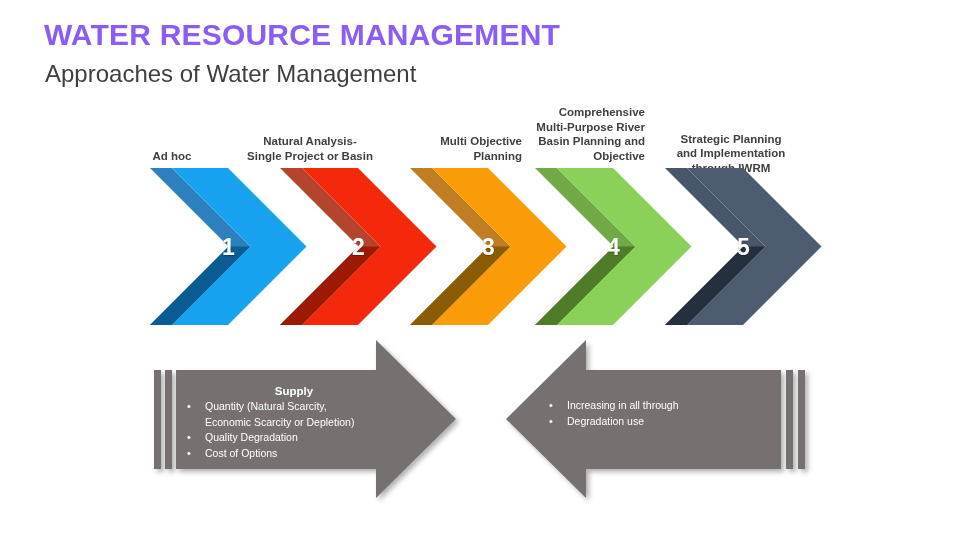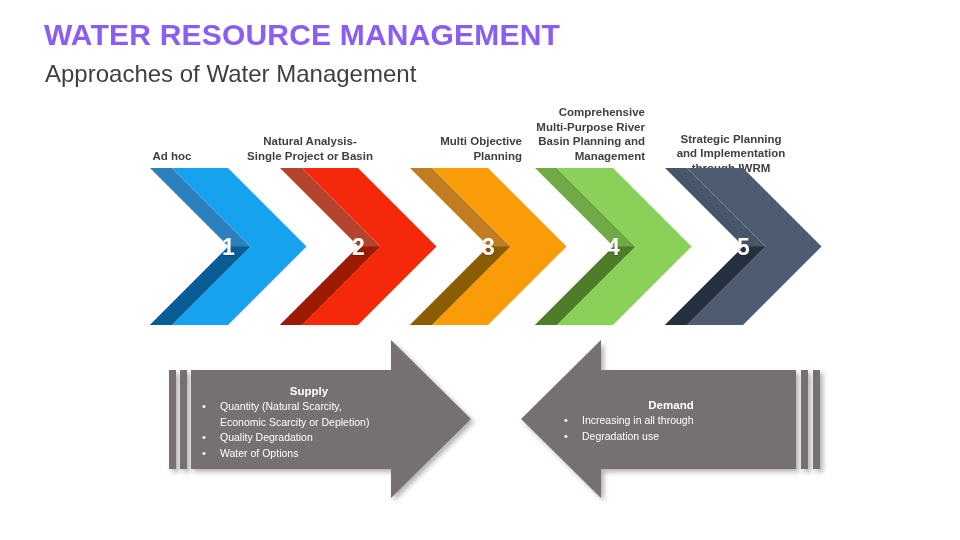--- a/index.html
+++ b/index.html
@@ -38,21 +38,21 @@
   }
   .step-num{
     position:absolute;
     font-size:23px;font-weight:bold;color:#ffffff;
     text-shadow:0 1px 1px rgba(0,0,0,.25);
     z-index:9;
   }
   .chev-svg{position:absolute;left:0;top:168px;}
 
   
-  .flow{position:absolute;left:16px;top:332px;width:896px;height:195px;}
+  .flow{position:absolute;left:1px;top:332px;width:896px;height:195px;}
   .flow-svg{position:absolute;left:0;top:0;}
 
   .arrow-text{position:absolute;color:#ffffff;}
   .arrow-title{
     font-size:11.5px;font-weight:bold;text-align:center;
     line-height:15px;
   }
   .bullets{list-style:none;margin:0;padding:0;}
   .bullets li{
     position:relative;
@@ -124,21 +124,21 @@
           <path d="M2,0 L24,0 L102.5,78.5 L24,157 L2,157 L80.5,78.5 Z" fill="#8a5c04" clip-path="url(#clipb2)"></path>
           <path d="M24,0 L80,0 L158.5,78.5 L80,157 L24,157 L102.5,78.5 Z" fill="#f99c08"></path>
         </svg>
         <div class="step-num" style="left: 74px; top: 234px;">3</div>
       </div>
       <div class="step" style="left: 533px; width: 150px;">
         <div class="step-label" style="left: 32px; top: 105px; text-align: right;">
           <div>Comprehensive</div>
           <div>Multi-Purpose River</div>
           <div>Basin Planning and</div>
-          <div>Management</div>
+          <div>Objective</div>
         </div>
         <svg class="chev-svg" width="160" height="163" viewBox="0 0 160 163">
           <path d="M2,0 L24,0 L102.5,78.5 L24,157 L2,157 L80.5,78.5 Z" fill="#71a947"></path>
           <defs>
             <clipPath id="clipb3">
               <rect x="0" y="78.5" width="160" height="84.5"></rect>
             </clipPath>
           </defs>
           <path d="M2,0 L24,0 L102.5,78.5 L24,157 L2,157 L80.5,78.5 Z" fill="#4f7c28" clip-path="url(#clipb3)"></path>
           <path d="M24,0 L80,0 L158.5,78.5 L80,157 L24,157 L102.5,78.5 Z" fill="#8ad159"></path>
@@ -187,26 +187,25 @@
         <path id="dem-body" d="M780,38 L585,38 L585,8 L505,87 L585,166 L585,137 L780,137 Z" fill="#767170"></path>
       </g>
     </svg>
 
     <div class="arrow-text supply-text">
       <div class="arrow-title">Supply</div>
       <ul class="bullets" id="supply-bullets">
           <li><span class="bul">•</span><span>Quantity (Natural Scarcity,</span></li>
           <li class="cont"><span>Economic Scarcity or Depletion)</span></li>
           <li><span class="bul">•</span><span>Quality Degradation</span></li>
-          <li><span class="bul">•</span><span>Water of Options</span></li>
+          <li><span class="bul">•</span><span>Cost of Options</span></li>
         </ul>
     </div>
 
     <div class="arrow-text demand-text">
-      <div class="arrow-title">Demand</div>
       <ul class="bullets" id="demand-bullets">
           <li><span class="bul">•</span><span>Increasing  in all through</span></li>
           <li><span class="bul">•</span><span>Degradation use</span></li>
         </ul>
     </div>
   </div>
 
 </div>
 
 </body></html>

